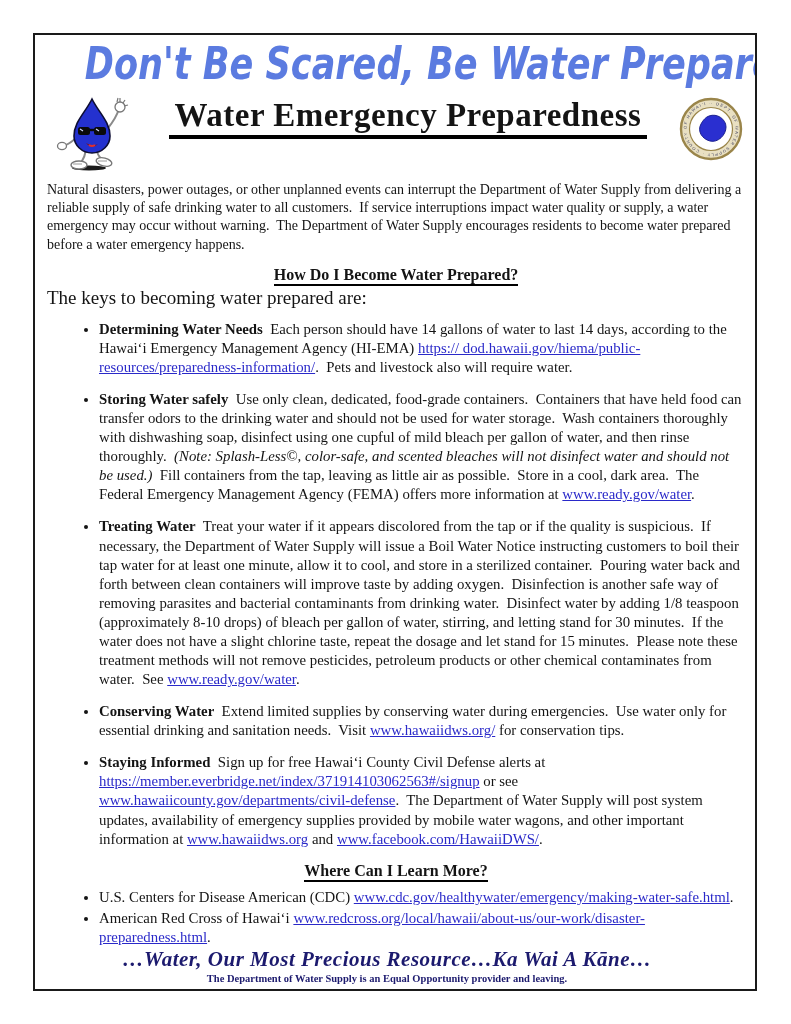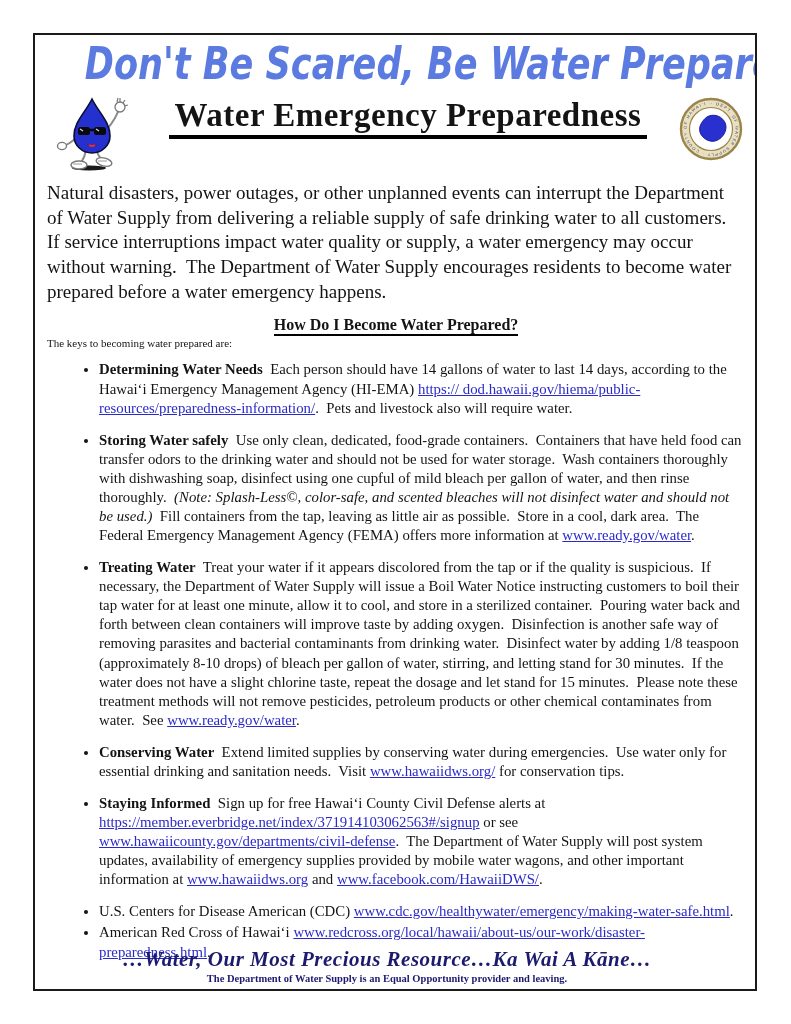--- a/index.html
+++ b/index.html
@@ -23,25 +23,25 @@
   
   .header-row { display:flex; align-items:flex-start; margin:0 0 2px 0; height:76px; }
   .mascot { width:88px; height:76px; flex:none; margin-left:4px; }
   .main-title { flex:1; text-align:center; }
   .main-title .u {
     display:inline-block; font-weight:bold; font-size:33px; letter-spacing:.5px;
     border-bottom:4px solid #000; padding:0 6px 1px 6px; white-space:nowrap;
   }
   .logo { width:64px; height:64px; flex:none; margin-right:2px; }
 
-  .intro { font-size:19px; line-height:1.3; margin:8px 2px 12px 2px; white-space:pre-wrap; }
+  .intro { font-size:14px; line-height:1.3; margin:8px 2px 12px 2px; white-space:pre-wrap; }
 
   .sec-h { font-size:16px; font-weight:bold; margin:10px 0 3px 2px;text-align:center; }
   .sec-h .u { border-bottom:2px solid #000; padding-bottom:1px; }
-  .lead { font-size:11px; margin:2px 0 11px 2px; }
+  .lead { font-size:19px; margin:2px 0 11px 2px; }
 
   ul.doc-list { margin:8px 0 6px 0; padding-left:54px; }
   ul.doc-list li { font-size:14.8px; line-height:1.29; margin-bottom:13px; white-space:pre-wrap; }
   ul.doc-list.tight li { margin-bottom:2px; }
   .bold { font-weight:bold; }
   .italic { font-style:italic; }
   .doc-link { color:#2a29c9; text-decoration:underline; overflow-wrap:anywhere; cursor:pointer; }
 
   .footer { position:absolute; left:0; right:16px; bottom:5px; text-align:center; }
   .motto {
@@ -114,20 +114,23 @@
   <p class="lead">The keys to becoming water prepared are:</p>
 
   <ul class="doc-list">
     <li><span class="bold">Determining Water Needs</span><span class="plain">  Each person should have 14 gallons of water to last 14 days, according to the Hawaiʻi Emergency Management Agency (HI-EMA) </span><a href="#" class="doc-link">https:// dod.hawaii.gov/hiema/public-resources/preparedness-information/</a><span class="plain">.  Pets and livestock also will require water.</span></li>
     <li><span class="bold">Storing Water safely</span><span class="plain">  Use only clean, dedicated, food-grade containers.  Containers that have held food can transfer odors to the drinking water and should not be used for water storage.  Wash containers thoroughly with dishwashing soap, disinfect using one cupful of mild bleach per gallon of water, and then rinse thoroughly.  </span><span class="italic">(Note: Splash-Less©, color-safe, and scented bleaches will not disinfect water and should not be used.)</span><span class="plain">  Fill containers from the tap, leaving as little air as possible.  Store in a cool, dark area.  The Federal Emergency Management Agency (FEMA) offers more information at </span><a href="#" class="doc-link">www.ready.gov/water</a><span class="plain">.</span></li>
     <li><span class="bold">Treating Water</span><span class="plain">  Treat your water if it appears discolored from the tap or if the quality is suspicious.  If necessary, the Department of Water Supply will issue a Boil Water Notice instructing customers to boil their tap water for at least one minute, allow it to cool, and store in a sterilized container.  Pouring water back and forth between clean containers will improve taste by adding oxygen.  Disinfection is another safe way of removing parasites and bacterial contaminants from drinking water.  Disinfect water by adding 1/8 teaspoon (approximately 8-10 drops) of bleach per gallon of water, stirring, and letting stand for 30 minutes.  If the water does not have a slight chlorine taste, repeat the dosage and let stand for 15 minutes.  Please note these treatment methods will not remove pesticides, petroleum products or other chemical contaminates from water.  See </span><a href="#" class="doc-link">www.ready.gov/water</a><span class="plain">.</span></li>
     <li><span class="bold">Conserving Water</span><span class="plain">  Extend limited supplies by conserving water during emergencies.  Use water only for essential drinking and sanitation needs.  Visit </span><a href="#" class="doc-link">www.hawaiidws.org/</a><span class="plain"> for conservation tips.</span></li>
     <li><span class="bold">Staying Informed</span><span class="plain">  Sign up for free Hawaiʻi County Civil Defense alerts at </span><a href="#" class="doc-link">https://member.everbridge.net/index/371914103062563#/signup</a><span class="plain"> or see </span><a href="#" class="doc-link">www.hawaiicounty.gov/departments/civil-defense</a><span class="plain">.  The Department of Water Supply will post system updates, availability of emergency supplies provided by mobile water wagons, and other important information at </span><a href="#" class="doc-link">www.hawaiidws.org</a><span class="plain"> and </span><a href="#" class="doc-link">www.facebook.com/HawaiiDWS/</a><span class="plain">.</span></li>
   </ul>
 
+  <div class="sec-h">
+    <span class="u">Where Can I Learn More?</span>
+  </div>
 
   <ul class="doc-list tight">
     <li><span class="plain">U.S. Centers for Disease American (CDC) </span><a href="#" class="doc-link">www.cdc.gov/healthywater/emergency/making-water-safe.html</a><span class="plain">.</span></li>
     <li><span class="plain">American Red Cross of Hawaiʻi </span><a href="#" class="doc-link">www.redcross.org/local/hawaii/about-us/our-work/disaster-preparedness.html</a><span class="plain">.</span></li>
   </ul>
 
   <div class="footer">
     <div class="motto">…Water, Our Most Precious Resource…Ka Wai A Kāne…</div>
     <div class="eeo">The Department of Water Supply is an Equal Opportunity provider and leaving.</div>
   </div>

